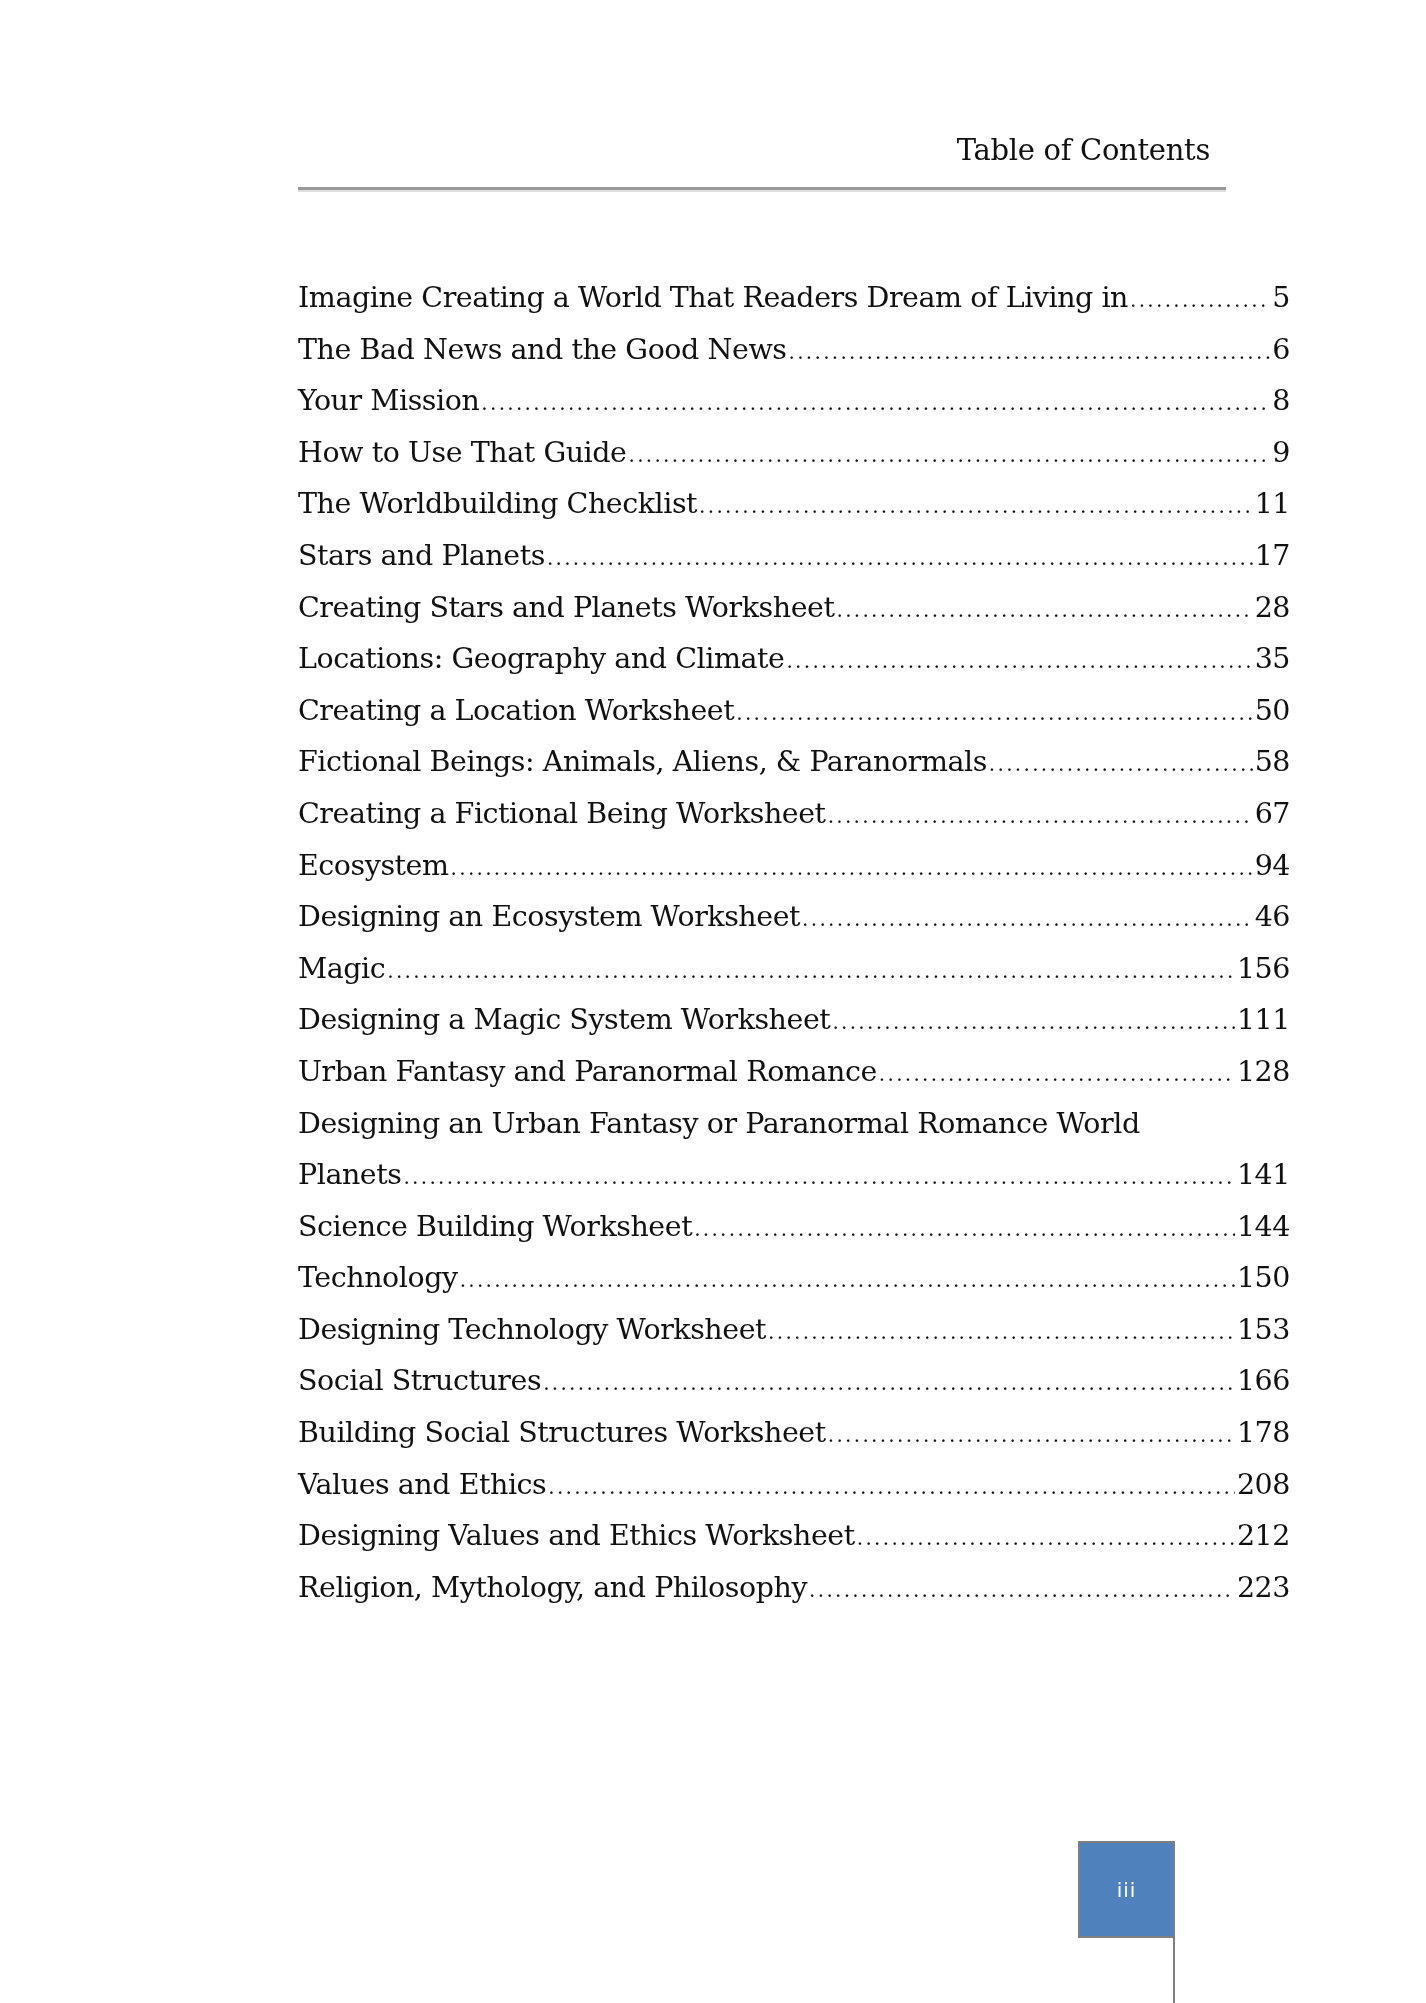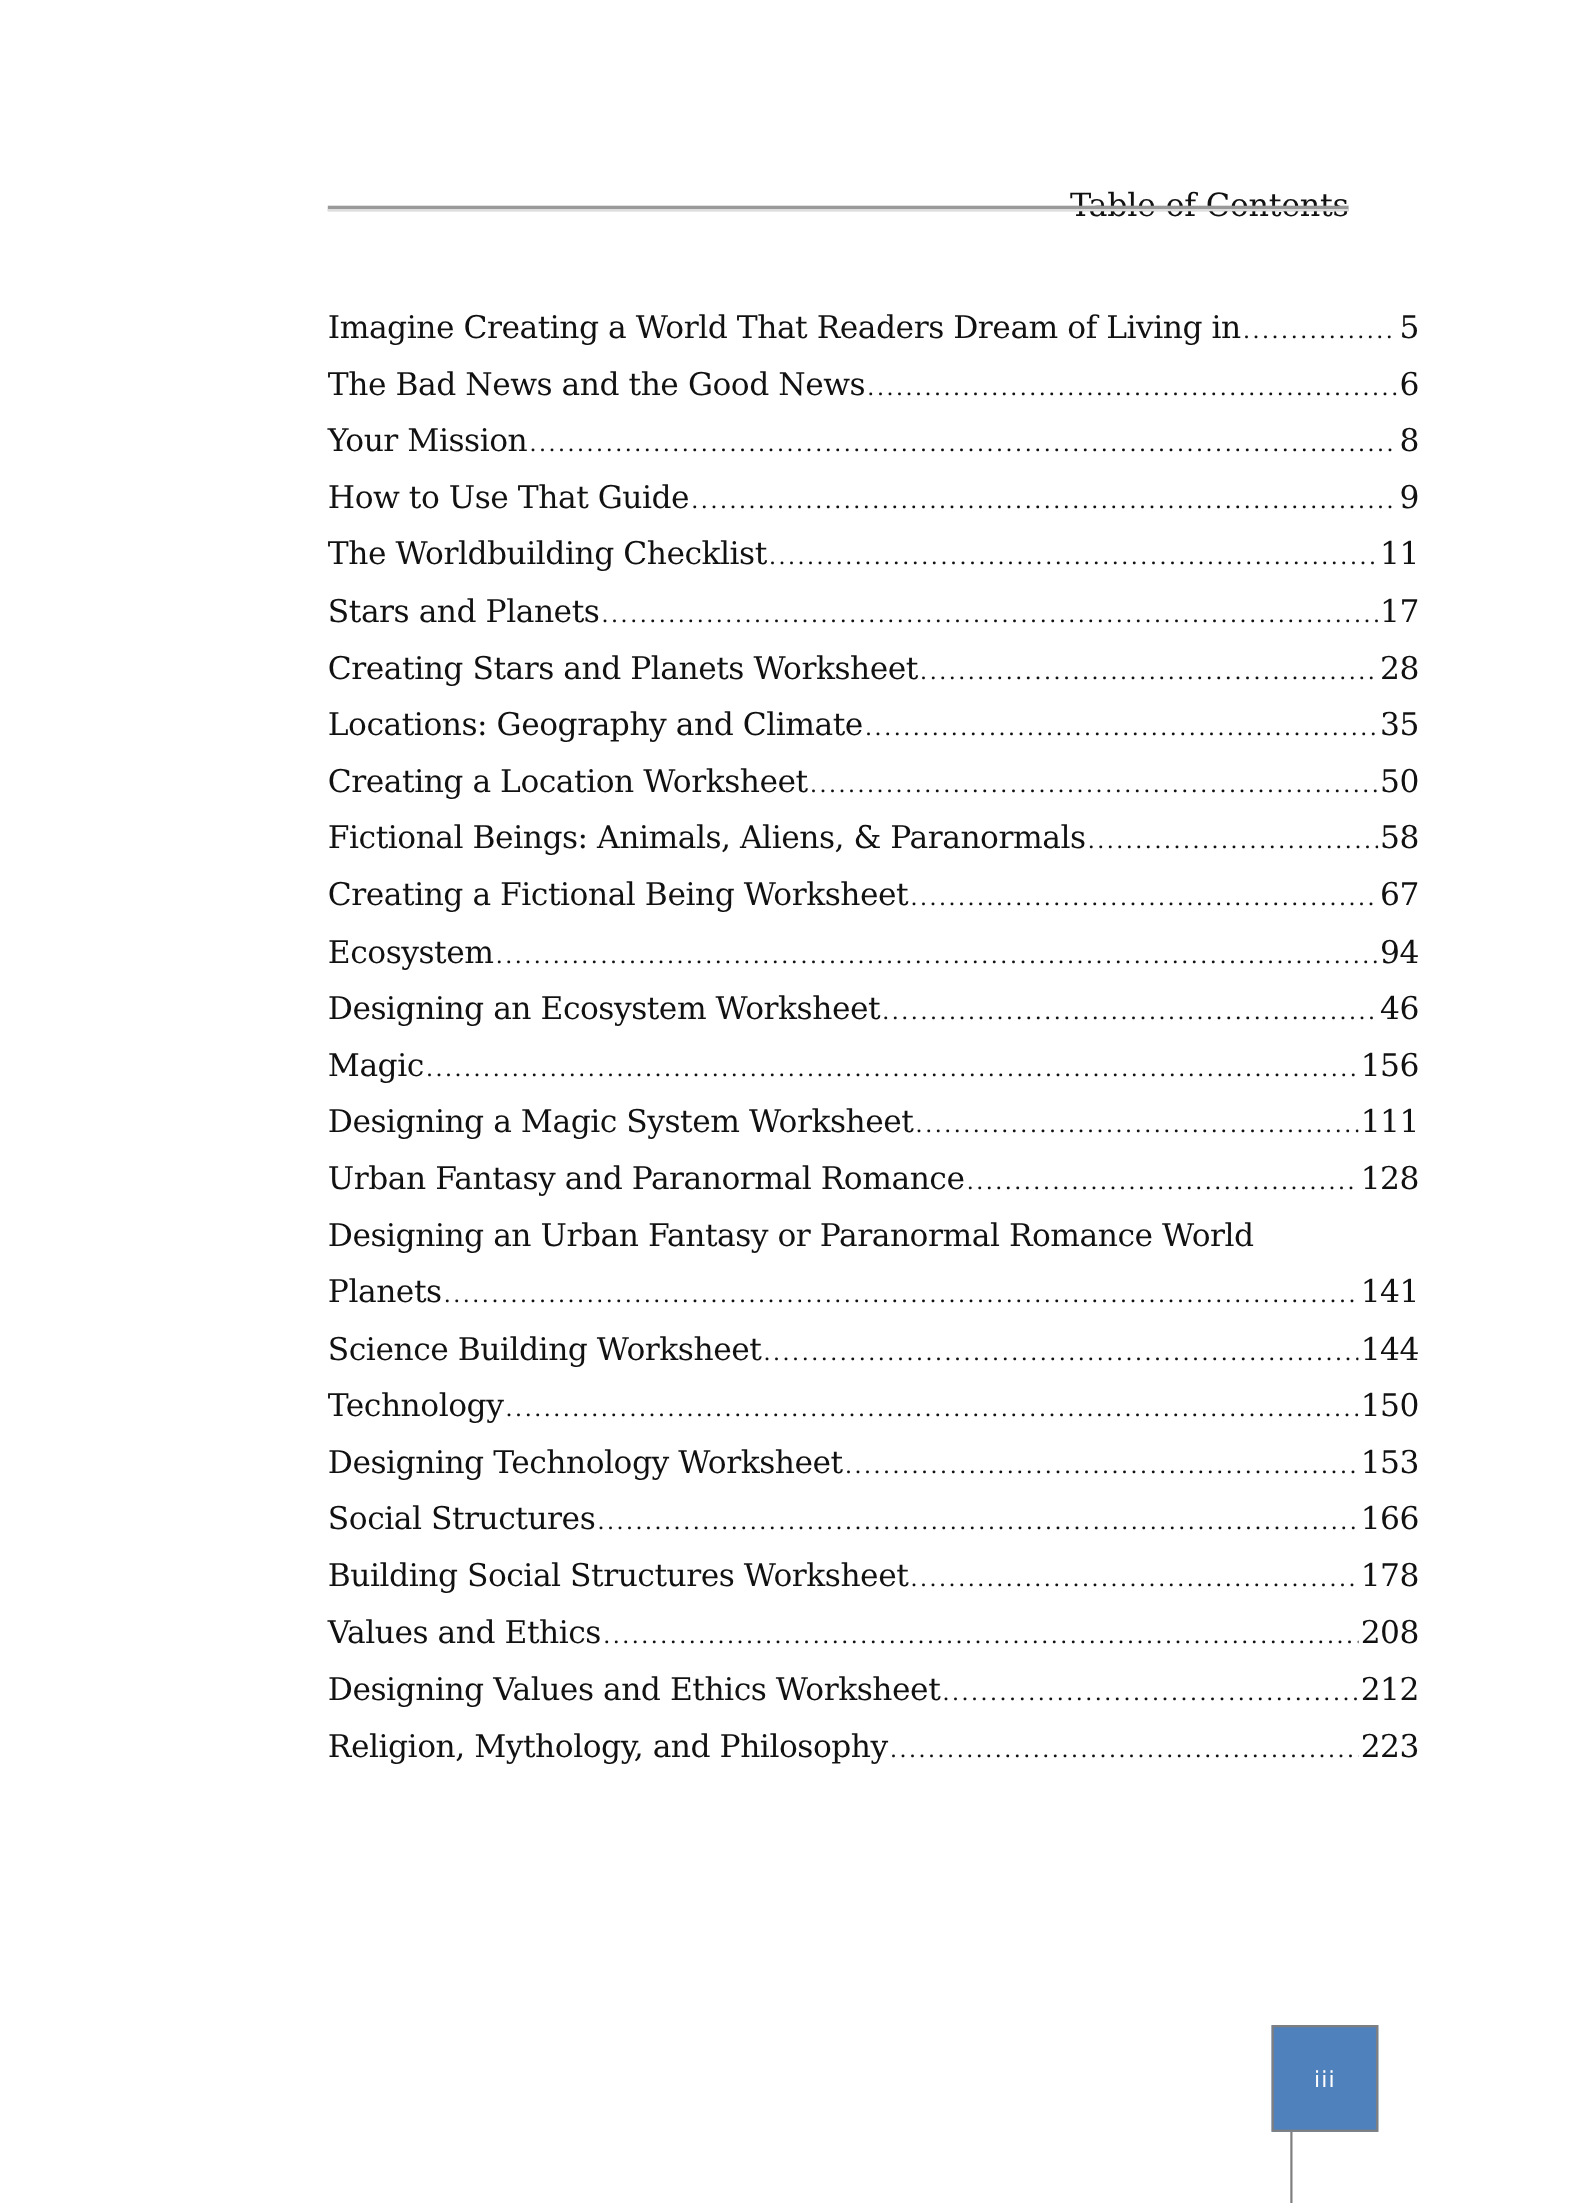--- a/index.html
+++ b/index.html
@@ -17,28 +17,27 @@
     }
     .running-header {
       position: absolute;
       left: 298px;
       top: 128px;
       width: 928px;
       height: 62px;
     }
     .running-header .title {
       position: absolute;
-      right: 0;
+      right: 16px;
       top: 0;
       font-size: 29px;
       line-height: 44px;
       letter-spacing: -0.3px;
       color: #111;
       white-space: nowrap;
-      margin-top: 36px;
     }
     .running-header .rule {
       position: absolute;
       left: 0;
       right: 0;
       top: 59px;
       height: 3px;
       background: #999999;
       border-bottom: 2px solid #dedede;
     }
@@ -77,21 +76,21 @@
     .toc-entry .leader::before {
       content: "........................................................................................................................................................................................................................................";
     }
     .toc-entry .page {
       flex: 0 0 auto;
       text-align: right;
       font-variant-numeric: oldstyle-nums;
     }
     .page-box {
       position: absolute;
-      left: 1156px;
+      left: 1078px;
       top: 1841px;
       width: 93px;
       height: 93px;
       background: #4f81bd;
       border: 2px solid #7f7f7f;
       color: #ffffff;
       font-family: "DejaVu Sans", "Liberation Sans", sans-serif;
       font-size: 20px;
       display: flex;
       align-items: center;

